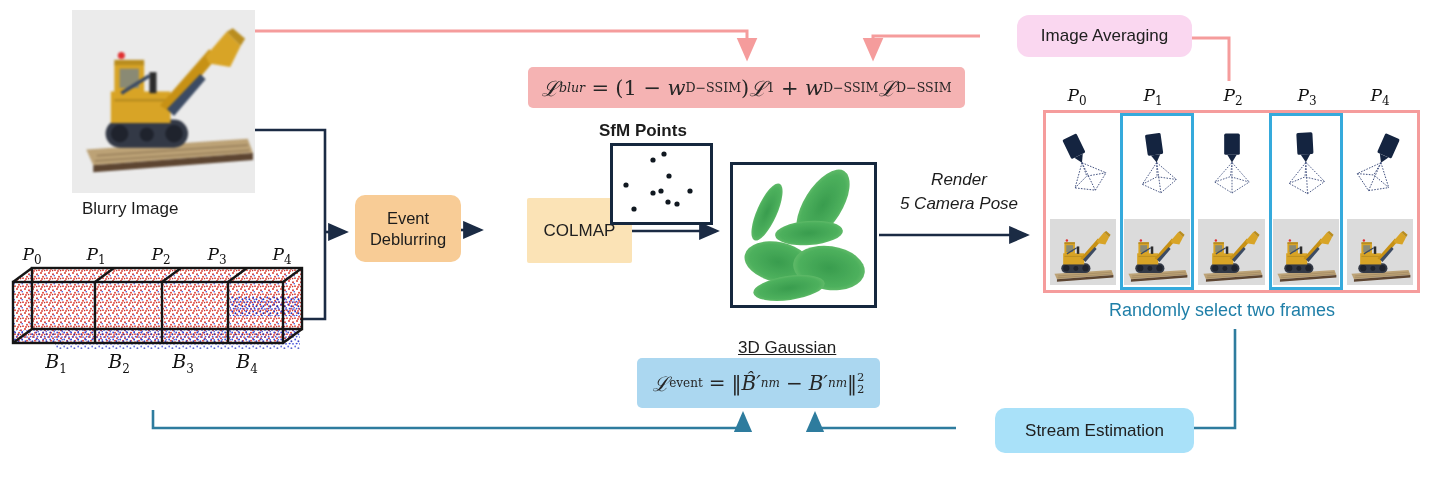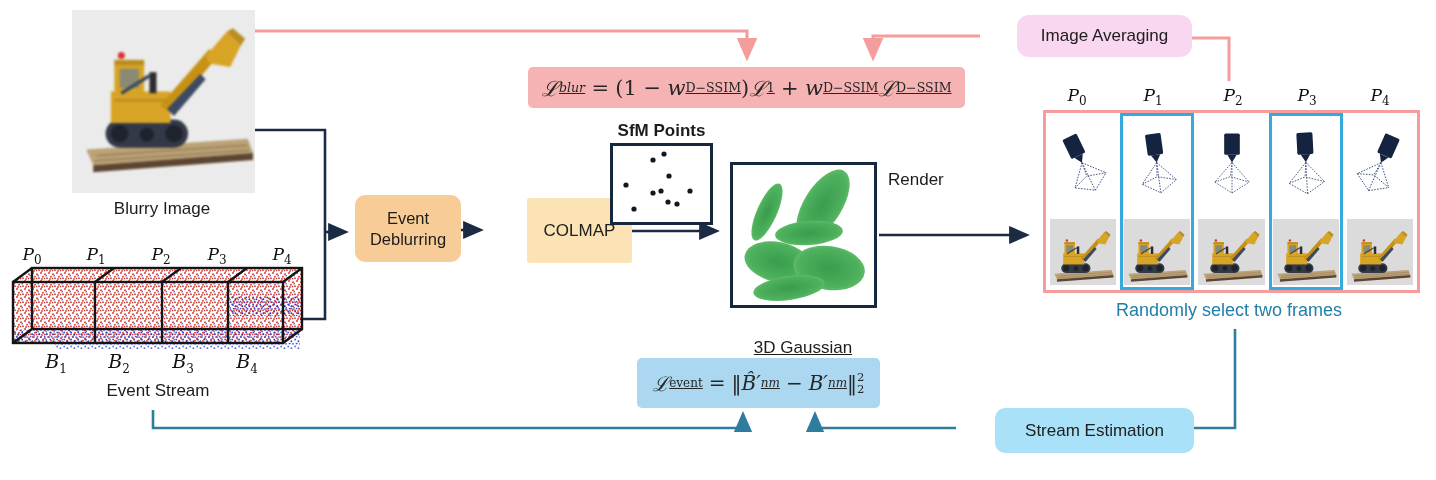--- a/index.html
+++ b/index.html
@@ -1,26 +1,26 @@
 <!DOCTYPE html>
 <html><head>
 <meta charset="utf-8">
 <style>
   html,body{margin:0;padding:0;background:#fff;}
   .canvas{position:relative;width:1436px;height:480px;background:#ffffff;overflow:hidden;
           font-family:"Liberation Sans",sans-serif;color:#1c1c1c;}
   .abs{position:absolute;}
-  .lbl{font-size:17px;text-align:center;color:#1c1c1c;white-space:nowrap;}
+  .lbl{font-size:17px;color:#1c1c1c;white-space:nowrap;}
   .lbl.semi{font-weight:600;}
   .m{font-family:"DejaVu Serif",serif;font-style:italic;font-size:17px;color:#111;}
   .m sub{font-style:normal;font-size:12px;}
   .tag{display:flex;align-items:center;justify-content:center;border-radius:12px;font-size:17px;color:#202020;margin-left:37px;}
   .loss{display:flex;align-items:center;justify-content:center;border-radius:5px;
         font-family:"DejaVu Serif",serif;font-style:italic;color:#262626;}
-  .loss sub{font-size:0.60em;text-decoration:underline;}
+  .loss sub{font-size:0.60em;}
   .loss .rm{font-style:normal;}
   .loss .sp{display:inline-block;width:0.30em;}
   .stack{display:inline-flex;flex-direction:column;align-items:flex-start;justify-content:center;
          font-size:0.58em;font-style:normal;line-height:1.05;vertical-align:-0.35em;}
   .blurloss{left:528px;top:67px;width:437px;height:41px;background:#F5B3B3;font-size:21px;}
   .eventloss{left:637px;top:358px;width:243px;height:50px;background:#ABD7F0;font-size:20px;}
   .img-averaging{left:980px;top:15px;width:175px;height:42px;background:#FAD7F0;}
   .event-est{left:958px;top:408px;width:199px;height:45px;background:#A9E1F9;}
   .deblur{left:355px;top:195px;width:106px;height:67px;background:#F8CC96;border-radius:10px;
           display:flex;flex-direction:column;align-items:center;justify-content:center;font-size:16.5px;line-height:1.25;}
@@ -29,21 +29,21 @@
   .blurry-wrap svg{filter:blur(1.2px);}
   .sfm-box{left:610px;top:143px;width:103px;height:82px;border:3px solid #16283E;background:#fff;box-sizing:border-box;}
   .g3d-box{left:730px;top:162px;width:147px;height:146px;border:3.5px solid #16283E;background:#fff;box-sizing:border-box;}
   .panel{left:1043px;top:110px;width:377px;height:183px;border:3.5px solid #F59C9C;box-sizing:border-box;
          background:#fff;display:flex;}
   .pcol{flex:1 1 0;display:flex;flex-direction:column;border:3.5px solid transparent;box-sizing:border-box;padding:1px;}
   .pcol.sel{border-color:#35AADC;}
   .cam-cell{flex:1;display:flex;align-items:center;justify-content:center;background:#fff;}
   .img-cell{height:66px;background:#DBDBDB;display:flex;align-items:flex-end;justify-content:center;margin:0 0 1px 0;}
   .caption{color:#1F7FA8;font-size:18px;}
-  .rendertxt{left:888px;top:168px;width:142px;text-align:left;font-size:17px;line-height:1.4;}
+  .rendertxt{left:888px;top:168px;width:142px;text-align:center;font-size:17px;line-height:1.4;font-style:italic;}
 </style>
 </head>
 <body>
 
 <div class="canvas">
 
   <svg width="0" height="0" style="position:absolute">
     <defs>
       <g id="dozer">
         <polygon points="4,72 96,66 99,74 8,81" fill="#BCA276"></polygon>
@@ -160,21 +160,20 @@
   <span class="abs m" style="left:32px;top:244px;transform:translateX(-50%)"><span>P</span><sub>0</sub></span>
   <span class="abs m" style="left:96px;top:244px;transform:translateX(-50%)"><span>P</span><sub>1</sub></span>
   <span class="abs m" style="left:161px;top:244px;transform:translateX(-50%)"><span>P</span><sub>2</sub></span>
   <span class="abs m" style="left:217px;top:244px;transform:translateX(-50%)"><span>P</span><sub>3</sub></span>
   <span class="abs m" style="left:282px;top:244px;transform:translateX(-50%)"><span>P</span><sub>4</sub></span>
 
   <span class="abs m" style="left:56px;top:350px;transform:translateX(-50%);font-size:19px"><span>B</span><sub>1</sub></span>
   <span class="abs m" style="left:119px;top:350px;transform:translateX(-50%);font-size:19px"><span>B</span><sub>2</sub></span>
   <span class="abs m" style="left:183px;top:350px;transform:translateX(-50%);font-size:19px"><span>B</span><sub>3</sub></span>
   <span class="abs m" style="left:247px;top:350px;transform:translateX(-50%);font-size:19px"><span>B</span><sub>4</sub></span>
-  <div class="abs lbl" style="left:78px;top:381px;width:160px;">Event Stream</div>
 
   <div class="abs deblur">
     <span>Event</span>
     <span>Deblurring</span>
   </div>
   <div class="abs colmap tag" style="border-radius:2px">COLMAP</div>
 
   <div class="abs lbl semi" style="left:599px;top:121px;width:125px;">SfM Points</div>
   <div class="abs sfm-box">
     <svg width="97" height="76" viewBox="0 0 97 76">
@@ -209,20 +208,21 @@
         <ellipse cx="45" cy="97" rx="34" ry="20" transform="rotate(12 45 97)"></ellipse>
         <ellipse cx="96" cy="103" rx="36" ry="22" transform="rotate(8 96 103)"></ellipse>
         <ellipse cx="56" cy="123" rx="36" ry="12" transform="rotate(-8 56 123)"></ellipse>
       </g>
     </svg>
   </div>
   <div class="abs lbl" style="left:738px;top:338px;width:130px;text-decoration:underline;">3D Gaussian</div>
 
   <div class="abs rendertxt">
     <div>Render</div>
+    <div>5 Camera Pose</div>
   </div>
 
   <div class="abs loss blurloss">
     <span>ℒ</span>
       <sub class="isub" style="font-style:italic">blur</sub>
     <span class="sp"></span>
       <span class="rm">=</span>
       <span class="sp"></span>
     <span class="rm">(1 −</span>
       <span class="sp"></span>

